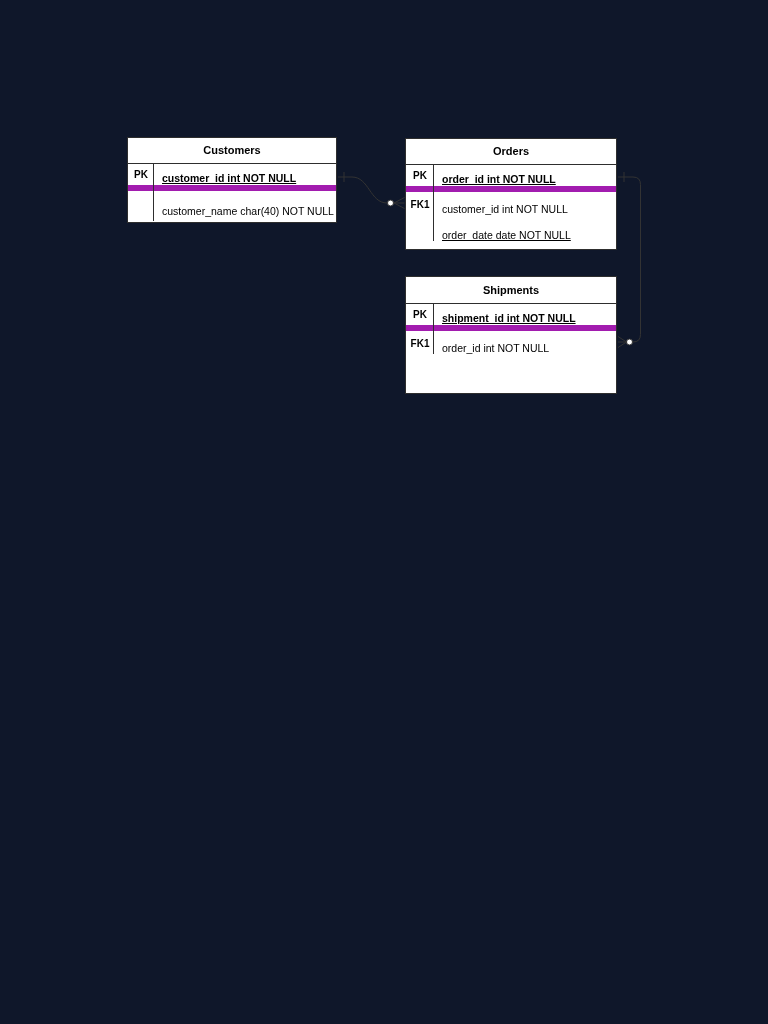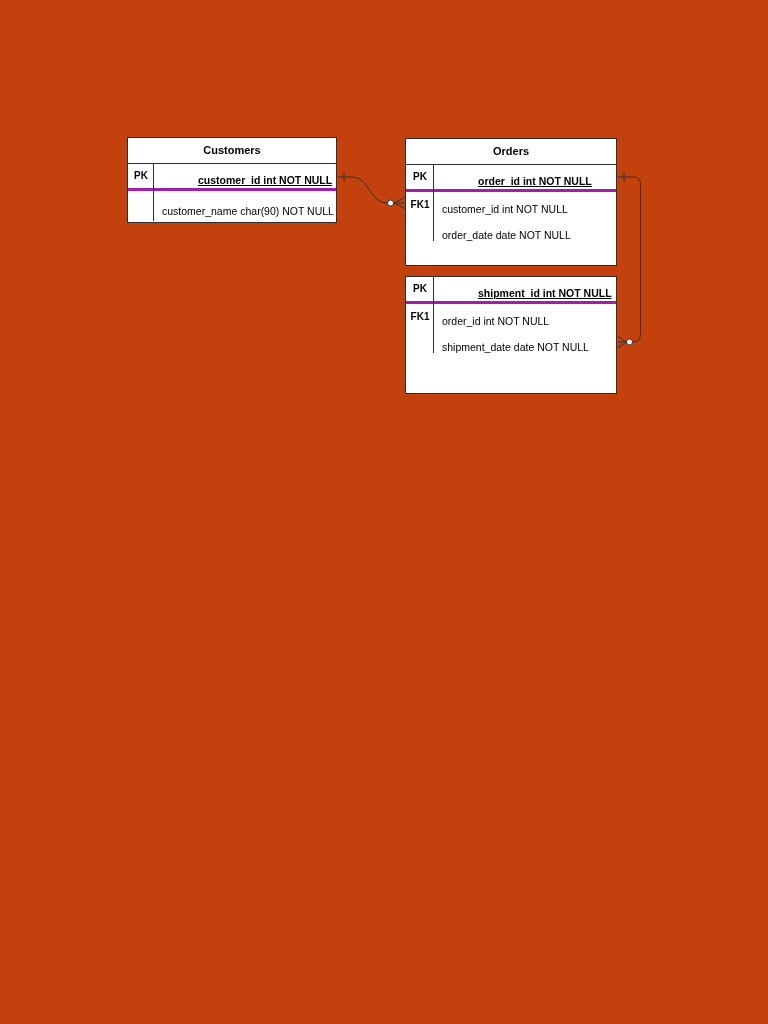--- a/index.html
+++ b/index.html
@@ -4,21 +4,21 @@
 <style>
   html, body {
     margin: 0;
     padding: 0;
     background: #ffffff;
   }
   .page {
     position: relative;
     width: 768px;
     height: 1024px;
-    background: #c2410c;
+    background: #0f172a;
     font-family: "Liberation Sans", sans-serif;
     color: #000000;
     overflow: hidden;
   }
   .connectors {
     position: absolute;
     left: 0;
     top: 0;
     pointer-events: none;
   }
@@ -48,22 +48,21 @@
     bottom: 3px;
     width: 1px;
     background: #2e2e2e;
   }
   .erow {
     display: flex;
     align-items: center;
     box-sizing: border-box;
   }
   .erow.pkline {
-    border-bottom: 3px solid #a21caf;
-    gap: 36px;
+    border-bottom: 6px solid #a21caf;
   }
   .kcell {
     flex: 0 0 auto;
     text-align: center;
     font-size: 10px;
     font-weight: bold;
   }
   .kcell.bold {
     font-weight: bold;
   }
@@ -102,55 +101,52 @@
   <div class="etable" style="left:127px; top:137px; width:210px; height:86px;">
     <div class="ehead" style="height:26px;">Customers</div>
     <div class="ebody">
       <div class="kdiv" style="left:25px;"></div>
       <div class="erow pkline" style="height:27px;">
         <div class="kcell bold" style="width:26px;">PK</div>
         <div class="fcell pk">customer_id int NOT NULL</div>
       </div>
       <div class="erow" style="height:33px;">
         <div class="kcell" style="width:26px;"></div>
-        <div class="fcell">customer_name char(90) NOT NULL</div>
+        <div class="fcell">customer_name char(40) NOT NULL</div>
       </div>
     </div>
   </div>
 
-  <div class="etable" style="left:405px; top:138px; width:212px; height:128px;">
+  <div class="etable" style="left:405px; top:138px; width:212px; height:112px;">
     <div class="ehead" style="height:26px;">Orders</div>
     <div class="ebody">
       <div class="kdiv" style="left:27px;"></div>
       <div class="erow pkline" style="height:27px;">
         <div class="kcell bold" style="width:28px;">PK</div>
         <div class="fcell pk">order_id int NOT NULL</div>
       </div>
       <div class="erow" style="height:26px;">
         <div class="kcell" style="width:28px;">FK1</div>
         <div class="fcell">customer_id int NOT NULL</div>
       </div>
-      <div class="erow" style="height:26px;">
+      <div class="erow" style="height:26px;text-decoration:underline;">
         <div class="kcell" style="width:28px;"></div>
         <div class="fcell">order_date date NOT NULL</div>
       </div>
     </div>
   </div>
 
   <div class="etable" style="left:405px; top:276px; width:212px; height:118px;">
+    <div class="ehead" style="height:27px;">Shipments</div>
     <div class="ebody">
       <div class="kdiv" style="left:27px;"></div>
       <div class="erow pkline" style="height:27px;">
         <div class="kcell bold" style="width:28px;">PK</div>
         <div class="fcell pk">shipment_id int NOT NULL</div>
       </div>
       <div class="erow" style="height:26px;">
         <div class="kcell" style="width:28px;">FK1</div>
         <div class="fcell">order_id int NOT NULL</div>
       </div>
-      <div class="erow" style="height:26px;">
-        <div class="kcell" style="width:28px;"></div>
-        <div class="fcell">shipment_date date NOT NULL</div>
-      </div>
     </div>
   </div>
 
 </div>
 
 </body></html>

